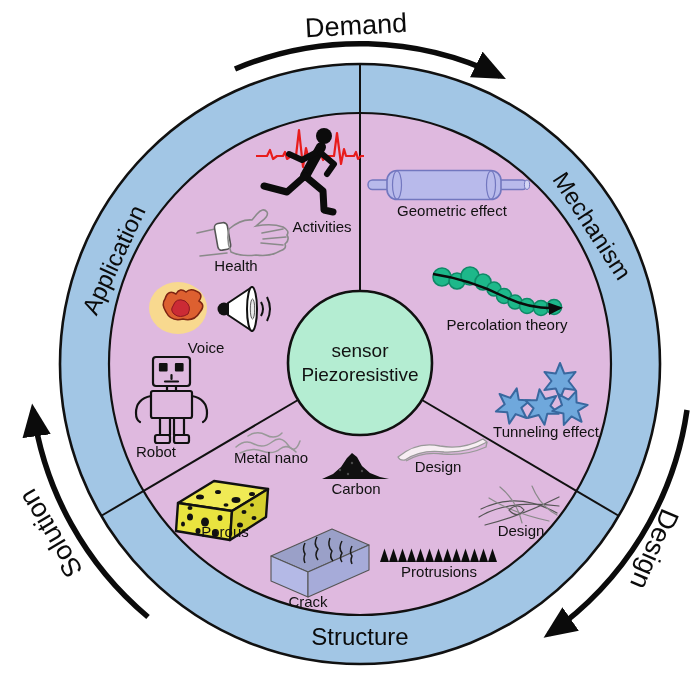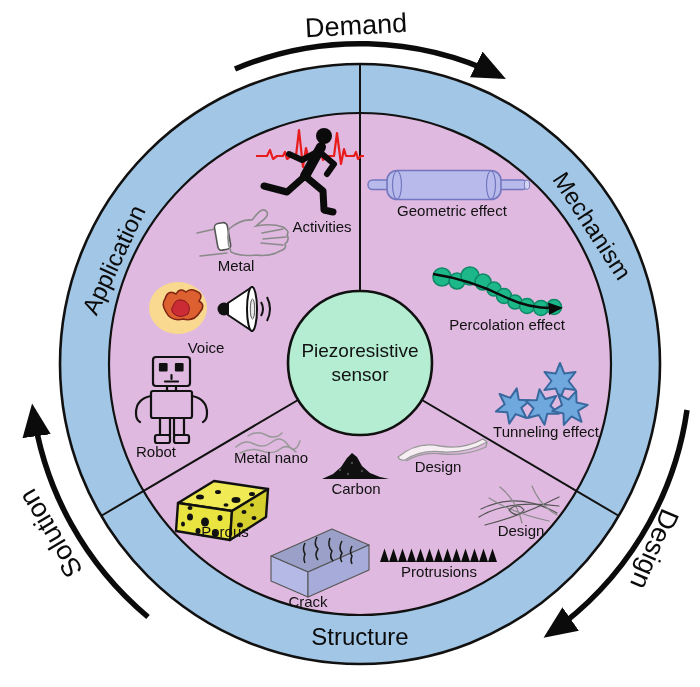--- a/index.html
+++ b/index.html
@@ -193,39 +193,39 @@
   </g>
 
   <g fill="none" stroke="#0b0b0b" stroke-width="5.5">
     <path d="M235,69 A320,320 0 0 1 500,76" marker-end="url(#ah)"></path>
     <path d="M148,617 A330,330 0 0 1 33,410" marker-end="url(#ah)"></path>
     <path d="M687,410 A330,330 0 0 1 549,634" marker-end="url(#ah)"></path>
   </g>
 </svg>
 
 <div class="center-lbl">
+  <div>sensor</div>
   <div>Piezoresistive</div>
-  <div>sensor</div>
 </div>
 
 <div class="ring-lbl" style="left:114px;top:260px;transform:translate(-50%,-50%) rotate(-65deg);">Application</div>
 <div class="ring-lbl" style="left:592px;top:226px;transform:translate(-50%,-50%) rotate(57deg);">Mechanism</div>
 <div class="ring-lbl" style="left:360px;top:637px;transform:translate(-50%,-50%);">Structure</div>
 
 <div class="outer-lbl" style="left:356px;top:26px;transform:translate(-50%,-50%) rotate(-3deg);">Demand</div>
 <div class="outer-lbl" style="left:51px;top:533px;transform:translate(-50%,-50%) rotate(-121deg);">Solution</div>
 <div class="outer-lbl" style="left:654px;top:549px;transform:translate(-50%,-50%) rotate(113deg);">Design</div>
 
 <div class="lbl" style="left:322px;top:227px;">Activities</div>
-<div class="lbl" style="left:236px;top:266px;">Metal</div>
+<div class="lbl" style="left:236px;top:266px;">Health</div>
 <div class="lbl" style="left:206px;top:348px;">Voice</div>
 <div class="lbl" style="left:156px;top:452px;text-align:center;">Robot</div>
 
 <div class="lbl" style="left:452px;top:211px;">Geometric effect</div>
-<div class="lbl" style="left:507px;top:325px;">Percolation effect</div>
+<div class="lbl" style="left:507px;top:325px;">Percolation theory</div>
 <div class="lbl" style="left:546px;top:432px;">Tunneling effect</div>
 
 <div class="lbl" style="left:271px;top:458px;">Metal nano</div>
 <div class="lbl" style="left:356px;top:489px;">Carbon</div>
 <div class="lbl" style="left:438px;top:467px;">Design</div>
 <div class="lbl" style="left:225px;top:532px;">Porous</div>
 <div class="lbl" style="left:308px;top:602px;">Crack</div>
 <div class="lbl" style="left:439px;top:572px;">Protrusions</div>
 <div class="lbl" style="left:521px;top:531px;">Design</div>
 

